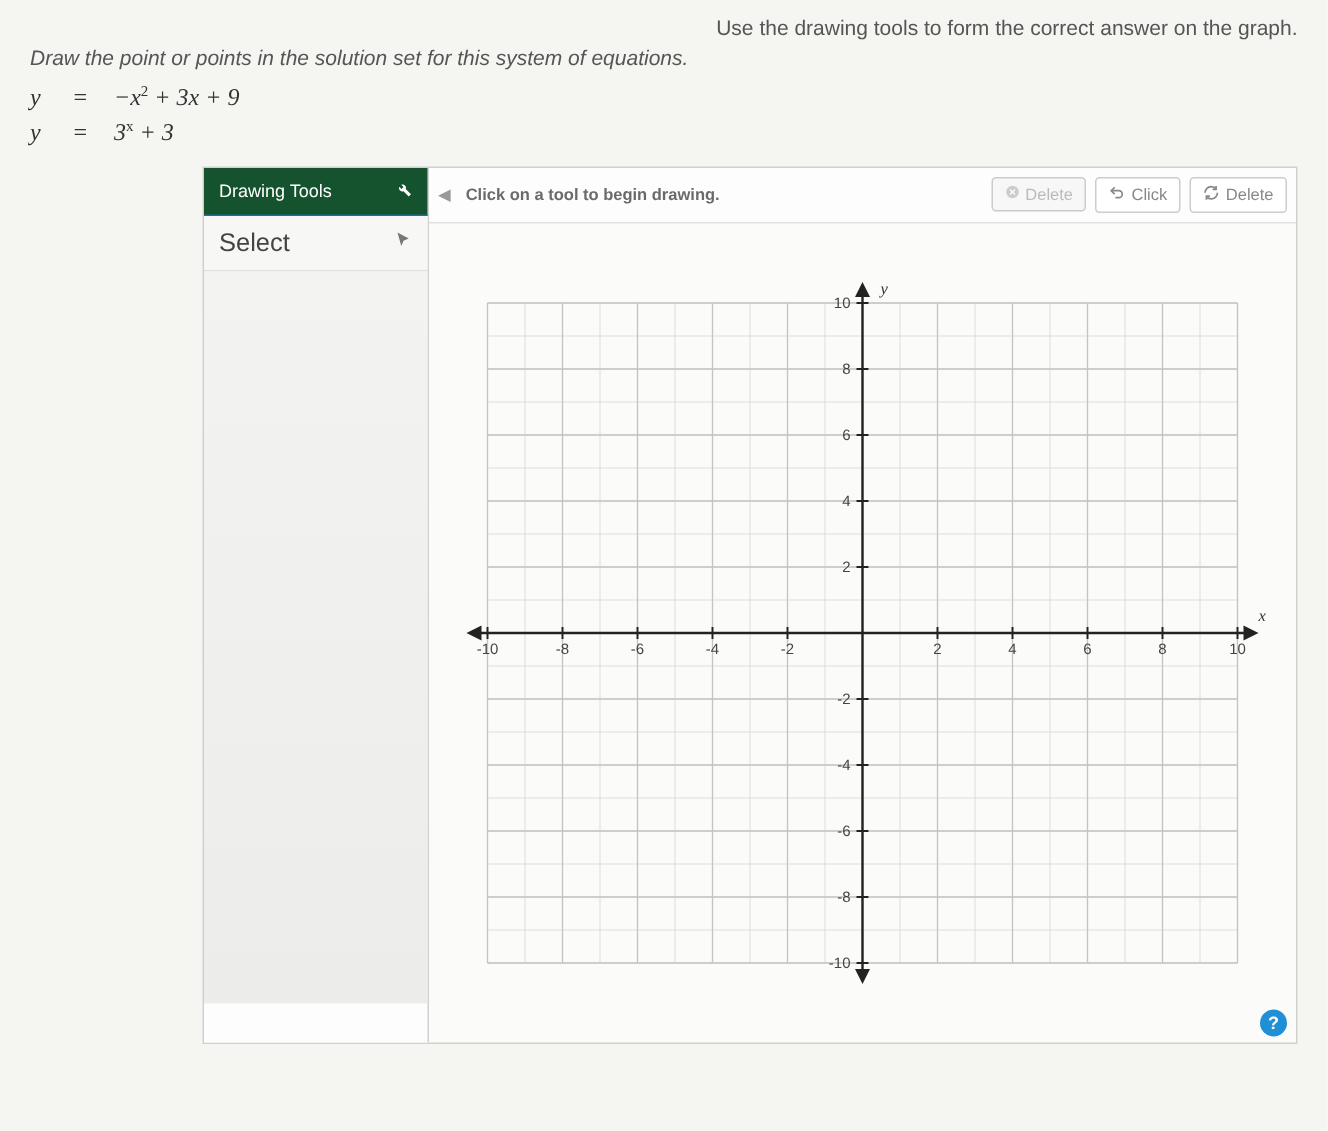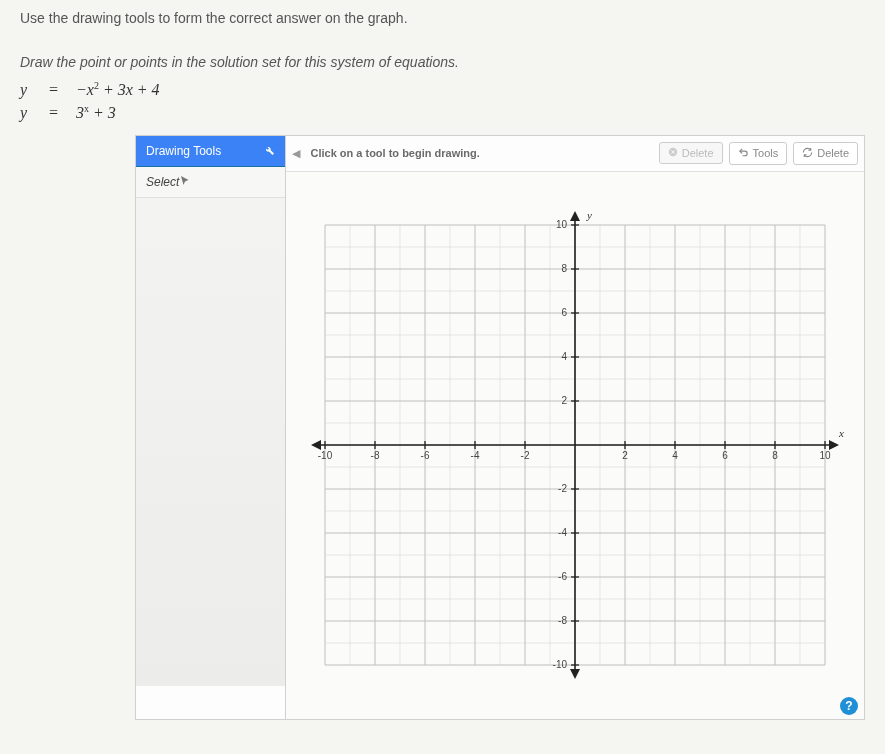--- a/index.html
+++ b/index.html
@@ -4,21 +4,21 @@
   <style>
     * { box-sizing: border-box; margin: 0; padding: 0; }
     body {
       font-family: Arial, sans-serif;
       background: #f5f5f2;
       width: 885px;
       height: 754px;
       padding: 10px 20px;
       color: #333;
     }
-    .instruction-1 { font-size: 14px; color: #555; margin-bottom: 28px; }
+    .instruction-1 { font-size: 14px; color: #555; margin-bottom: 4px; text-align: right; }
     .instruction-2 { font-size: 14px; color: #555; margin-bottom: 10px; font-style: italic; }
     .equations { font-family: 'Times New Roman', serif; font-size: 16px; font-style: italic; color: #333; margin-bottom: 12px; }
     .equations .row { display: flex; align-items: center; gap: 14px; margin-bottom: 4px;}
     .equations .eq-var { width: 14px; }
     .equations .eq-eq { width: 14px; }
     .equations sup { font-size: 10px; font-style: normal; }
     .workspace {
       display: flex;
       border: 1px solid #d0d0d0;
       background: #fbfbfa;
@@ -26,41 +26,40 @@
       width: 730px;
       height: 585px;
       position: relative;
     }
     .tools-panel {
       width: 150px;
       border-right: 1px solid #d0d0d0;
       background: #fdfdfd;
     }
     .tools-header {
-      background: #3b82f6;
+      background: #14532d;
       color: #fff;
       font-size: 12px;
       padding: 8px 10px;
       display: flex;
       justify-content: space-between;
       align-items: flex-start;
       border-bottom: 1px solid #1a6fa5;
     }
     .tools-header .wrench { font-size: 11px; }
     .tool-row {
       display: flex;
-      justify-content: flex-start;
+      justify-content: space-between;
       align-items: center;
       padding: 8px 10px;
-      font-size: 12px;
+      font-size: 17px;
       color: #444;
       border-bottom: 1px solid #e0e0e0;
       background: #f7f7f5;
       cursor: pointer;
-      font-style: italic;
     }
     .tool-row .tool-icon { color: #888; font-size: 11px; }
     .tools-body-empty { height: calc(100% - 95px); background: linear-gradient(180deg,#f3f3f1,#ececea); }
     .canvas-area {
       flex: 1;
       display: flex;
       flex-direction: column;
     }
     .canvas-toolbar {
       display: flex;
@@ -113,21 +112,21 @@
 <body>
 
 <div class="instruction-1">Use the drawing tools to form the correct answer on the graph.</div>
 <div class="instruction-2">Draw the point or points in the solution set for this system of equations.</div>
 
 <div class="equations">
   <div class="row">
     <span class="eq-var">y</span>
     <span class="eq-eq">=</span>
     <span>
-      <span>−x</span><sup>2</sup><span> + 3x + 4</span>
+      <span>−x</span><sup>2</sup><span> + 3x + 9</span>
     </span>
   </div>
   <div class="row">
     <span class="eq-var">y</span>
     <span class="eq-eq">=</span>
     <span>
       <span>3</span><sup>x</sup><span> + 3</span>
     </span>
   </div>
 </div>
@@ -166,21 +165,21 @@
         </span>
         <span>Delete</span>
       </div>
       <div class="tb-btn">
         <span>
           <svg width="11" height="11" viewBox="0 0 24 24" fill="none" stroke="#888" stroke-width="2.5">
               <path d="M9 14L4 9l5-5"></path>
               <path d="M4 9h11a5 5 0 015 5v0a5 5 0 01-5 5h-5"></path>
             </svg>
         </span>
-        <span>Tools</span>
+        <span>Click</span>
       </div>
       <div class="tb-btn">
         <span>
           <svg width="11" height="11" viewBox="0 0 24 24" fill="none" stroke="#888" stroke-width="2.5">
               <path d="M3 12a9 9 0 019-9 9 9 0 017 3.3M21 12a9 9 0 01-9 9 9 9 0 01-7-3.3"></path>
               <path d="M19 2v5h-5M5 22v-5h5"></path>
             </svg>
         </span>
         <span>Delete</span>
       </div>

